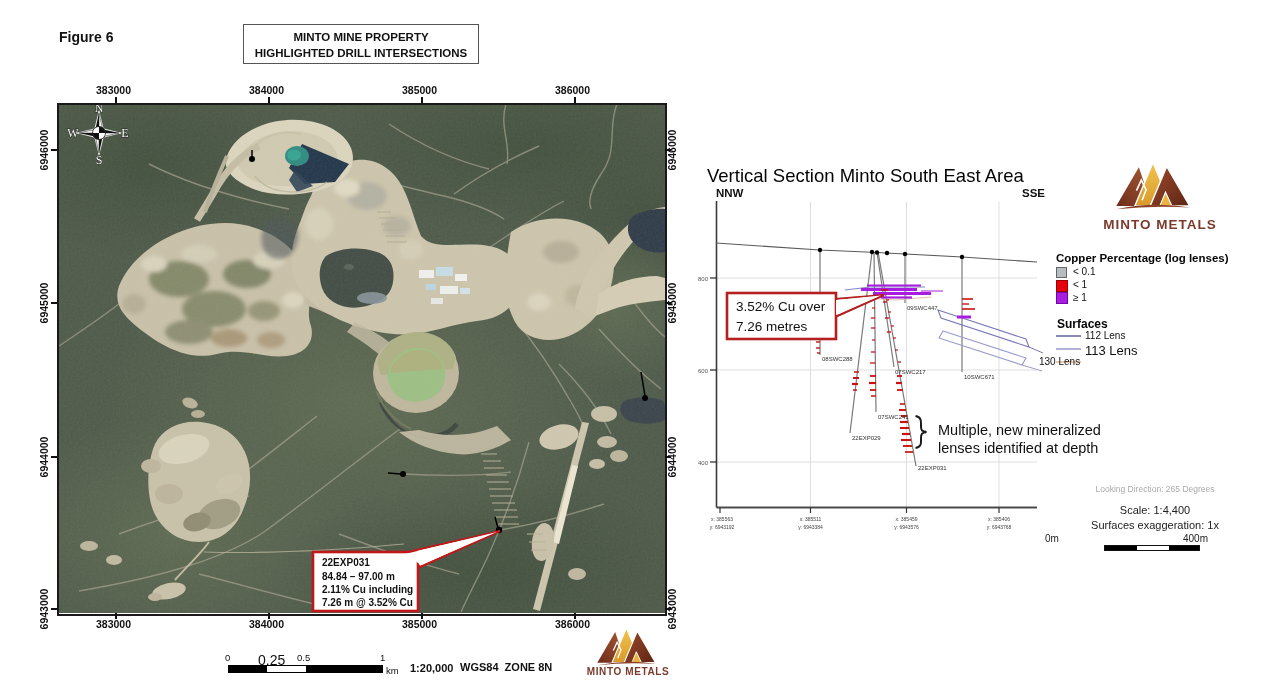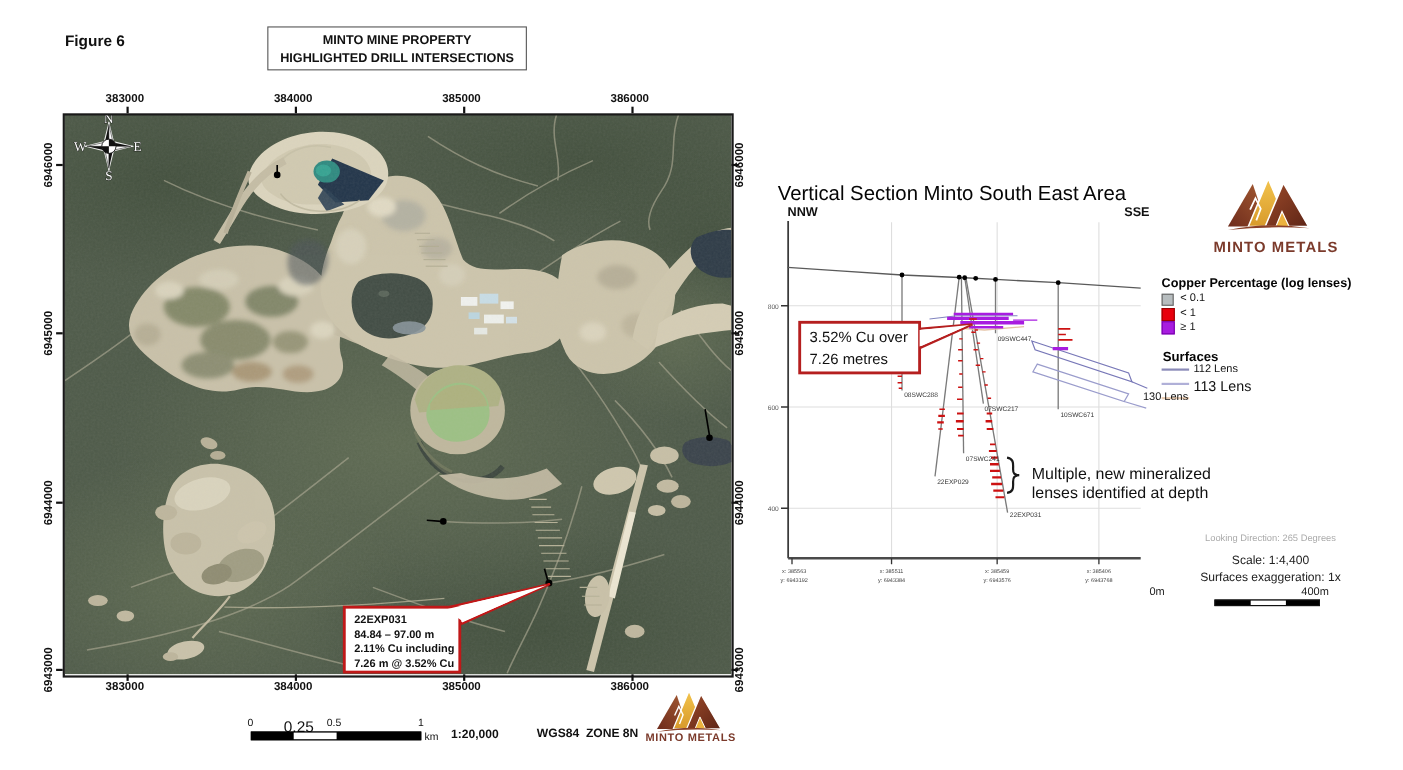--- a/index.html
+++ b/index.html
@@ -313,21 +313,21 @@
 <div class="abs" style="left:297px;top:652px;font-size:9.5px;color:#111;">0.5</div>
 <div class="abs" style="left:380px;top:652px;font-size:9.5px;color:#111;">1</div>
 
 <div class="abs" style="left:228px;top:665px;width:155px;height:8px;border:1px solid #000;box-sizing:border-box;background:#000;">
   <div class="abs" style="left:38px;top:0;width:39px;height:6px;background:#fff;"></div>
 </div>
 <div class="abs" style="left:386px;top:665px;font-size:9.5px;color:#111;">km</div>
 
 <div class="abs" style="left:410px;top:662px;font-weight:bold;font-size:11px;color:#111;">1:20,000</div>
 
-<div class="abs" style="left:460px;top:661px;font-weight:bold;font-size:11px;color:#111;margin-left:28px;">WGS84&nbsp;&nbsp;ZONE 8N</div>
+<div class="abs" style="left:460px;top:661px;font-weight:bold;font-size:11px;color:#111;">WGS84&nbsp;&nbsp;ZONE 8N</div>
 
 <div class="abs" style="left:596px;top:626px;width:64px;height:40px;">
 <svg width="64" height="40" viewBox="0 0 100 62" xmlns="http://www.w3.org/2000/svg">
   <defs>
     <linearGradient id="lg1" x1="0" y1="1" x2="1" y2="0">
       <stop offset="0%" stop-color="#6e2c1c"></stop>
           <stop offset="100%" stop-color="#a65b33"></stop>
     </linearGradient>
     <linearGradient id="lg2" x1="0" y1="1" x2="0" y2="0">
       <stop offset="0%" stop-color="#d89a2b"></stop>

